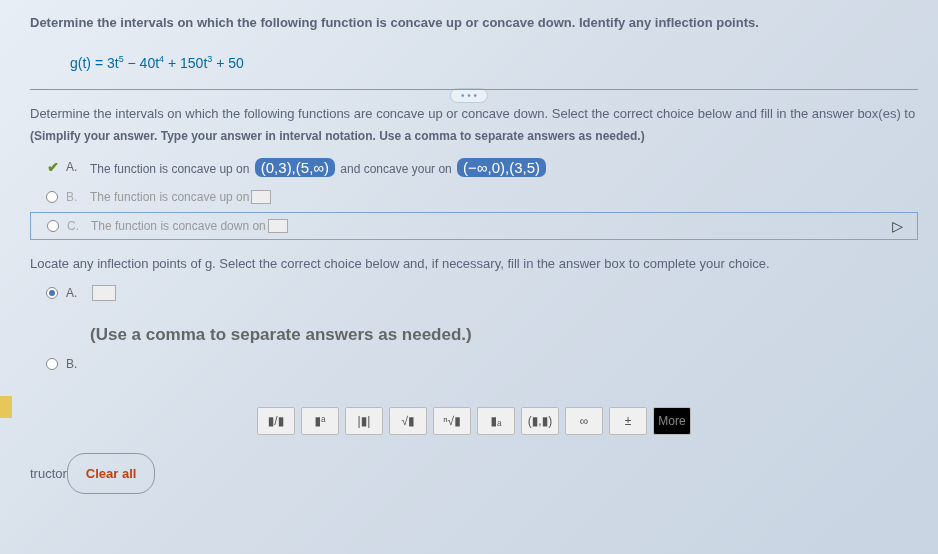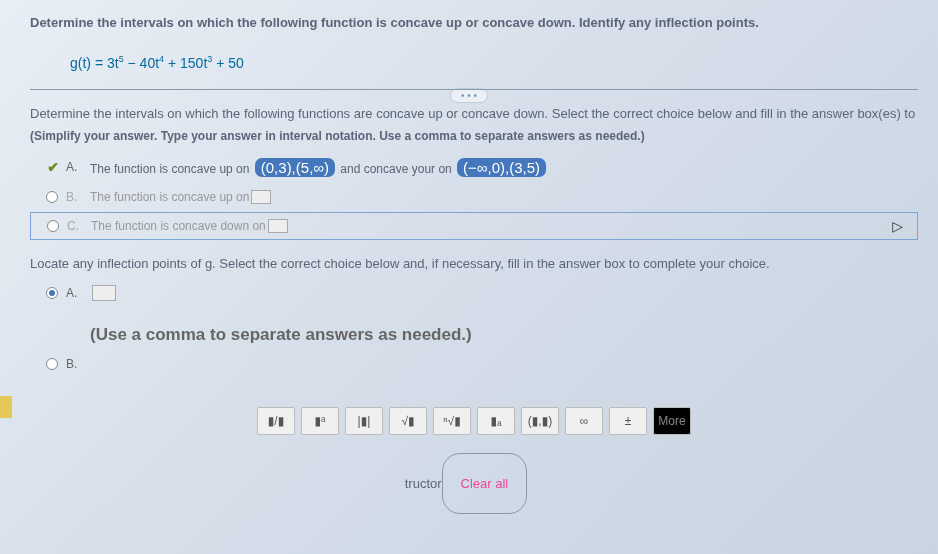--- a/index.html
+++ b/index.html
@@ -164,36 +164,37 @@
       color: #555;
       cursor: pointer;
       border-radius: 2px;
     }
     .tool-btn.more {
       background: #000000;
       color: #888;
     }
     .footer-row {
       display: flex;
-      justify-content: center;
+      justify-content: flex-start;
       align-items: center;
       padding: 8px 16px 0 0;
     }
     .instructor {
       font-size: 13px;
       color: #5a6578;
     }
     .clear-btn {
       border: 1.5px solid #8899aa;
       background: transparent;
-      color: #ec4899;
-      padding: 22px 18px;
+      color: #c2410c;
+      padding: 12px 18px;
       border-radius: 18px;
       font-size: 13px;
       cursor: pointer;
+      font-weight: bold;
     }
     .yellow-marker {
       position: absolute;
       left: 0;
       top: 396px;
       width: 12px;
       height: 22px;
       background: #e6c85a;
     }
     .dots-link {

